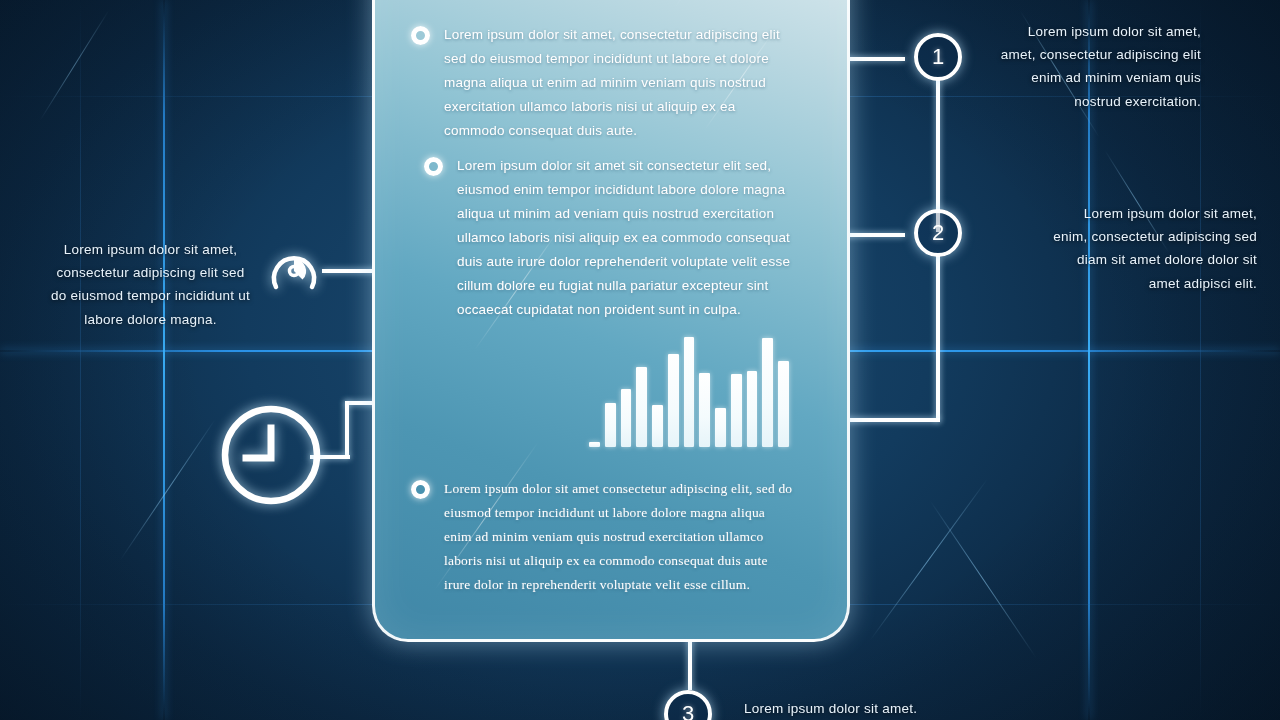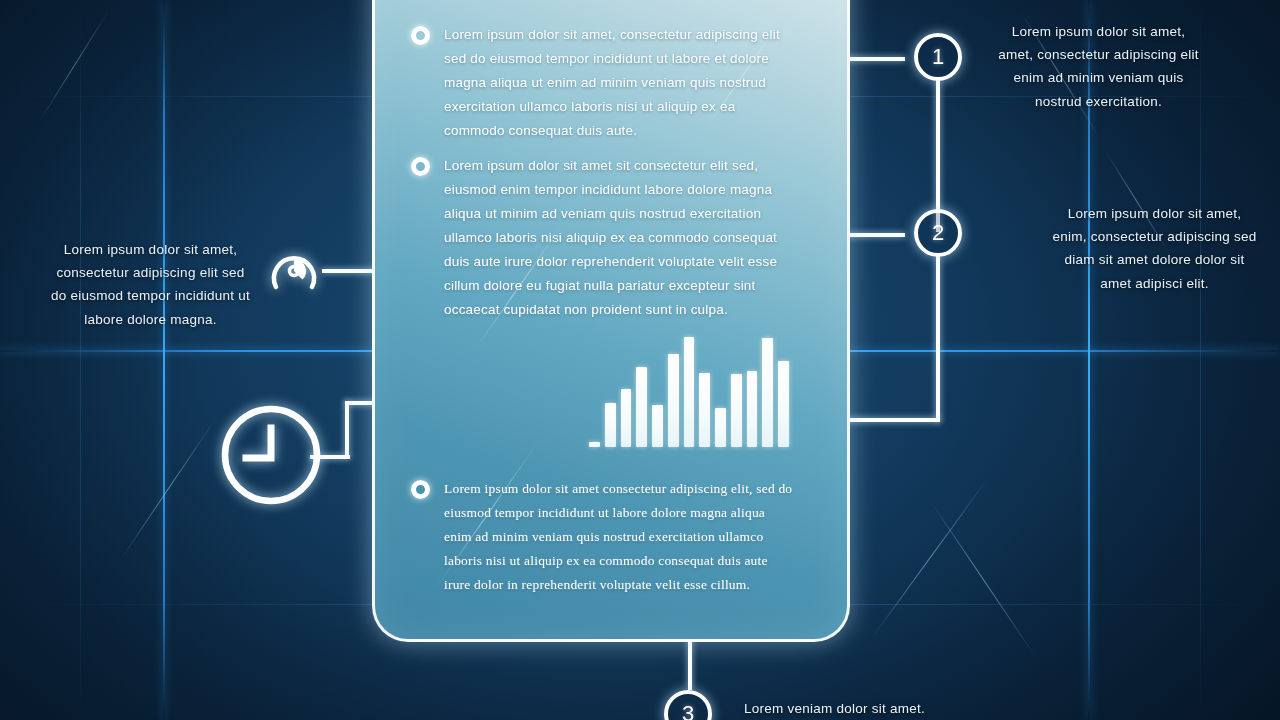--- a/index.html
+++ b/index.html
@@ -104,21 +104,21 @@
   }
 
   
   .caption {
     position:absolute; color:#e9f3fb;
     font-size:13.5px; line-height:1.72;
     text-shadow:0 1px 4px rgba(0,0,0,.7);
     filter:blur(.5px);
     letter-spacing:.25px;
   }
-  .caption.right { text-align:center; width:205px; }
+  .caption.right { text-align:right; width:205px; }
   .caption.left  { text-align:center; width:205px; }
   .caption.bottom { text-align:left; width:230px; }
 
   
   .icon-wrap { position:absolute; }
   .glow-stroke {
     filter:drop-shadow(0 0 6px rgba(200,235,255,.8));
   }
 </style>
 </head>
@@ -161,21 +161,21 @@
   <div class="panel-streak" style="left:300px; top:58px;  width:140px; transform:rotate(-55deg);"></div>
   <div class="panel-streak" style="left:330px; top:180px; width:120px; transform:rotate(-55deg);"></div>
   <div class="panel-streak" style="left:100px; top:400px; width:150px; transform:rotate(-55deg);"></div>
   <div class="panel-streak" style="left:60px;  top:640px; width:180px; transform:rotate(-55deg);"></div>
 
   <div class="bullet-block" style="left:36px; top:74px;">
     <div class="bullet-dot"></div>
     <div class="bullet-text">Lorem ipsum dolor sit amet, consectetur adipiscing elit sed do eiusmod tempor incididunt ut labore et dolore magna aliqua ut enim ad minim veniam quis nostrud exercitation ullamco laboris nisi ut aliquip ex ea commodo consequat duis aute.</div>
   </div>
 
-  <div class="bullet-block" style="left:36px; top:205px;justify-content:space-between;">
+  <div class="bullet-block" style="left:49px; top:205px;justify-content:space-between;">
     <div class="bullet-dot"></div>
     <div class="bullet-text">Lorem ipsum dolor sit amet sit consectetur elit sed, eiusmod enim tempor incididunt labore dolore magna aliqua ut minim ad veniam quis nostrud exercitation ullamco laboris nisi aliquip ex ea commodo consequat duis aute irure dolor reprehenderit voluptate velit esse cillum dolore eu fugiat nulla pariatur excepteur sint occaecat cupidatat non proident sunt in culpa.</div>
   </div>
 
   <div id="chart">
       <div class="bar" style="height: 4.54545%;"></div>
       <div class="bar" style="height: 38.1818%;"></div>
       <div class="bar" style="height: 50%;"></div>
       <div class="bar" style="height: 69.0909%;"></div>
       <div class="bar" style="height: 36.3636%;"></div>
@@ -216,13 +216,13 @@
 <div class="icon-wrap" style="left:216px; top:400px;">
   <svg width="110" height="110" viewBox="0 0 110 110" class="glow-stroke">
     <circle cx="55" cy="55" r="46" fill="none" stroke="#ffffff" stroke-width="6.5"></circle>
     <path d="M55 28 L55 58 L30 58" fill="none" stroke="#ffffff" stroke-width="7" stroke-linecap="square" stroke-linejoin="miter"></path>
   </svg>
 </div>
 
 <div class="caption right" style="left:996px; top:20px;">Lorem ipsum dolor sit amet, amet, consectetur adipiscing elit enim ad minim veniam quis nostrud exercitation.</div>
 <div class="caption right" style="left:1052px; top:202px;">Lorem ipsum dolor sit amet, enim, consectetur adipiscing sed diam sit amet dolore dolor sit amet adipisci elit.</div>
 <div class="caption left" style="left:48px;  top:238px;">Lorem ipsum dolor sit amet, consectetur adipiscing elit sed do eiusmod tempor incididunt ut labore dolore magna.</div>
-<div class="caption bottom" style="left:744px; top:697px;">Lorem veniam dolor sit amet.</div>
+<div class="caption bottom" style="left:744px; top:697px;">Lorem ipsum dolor sit amet.</div>
 
 </body></html>

